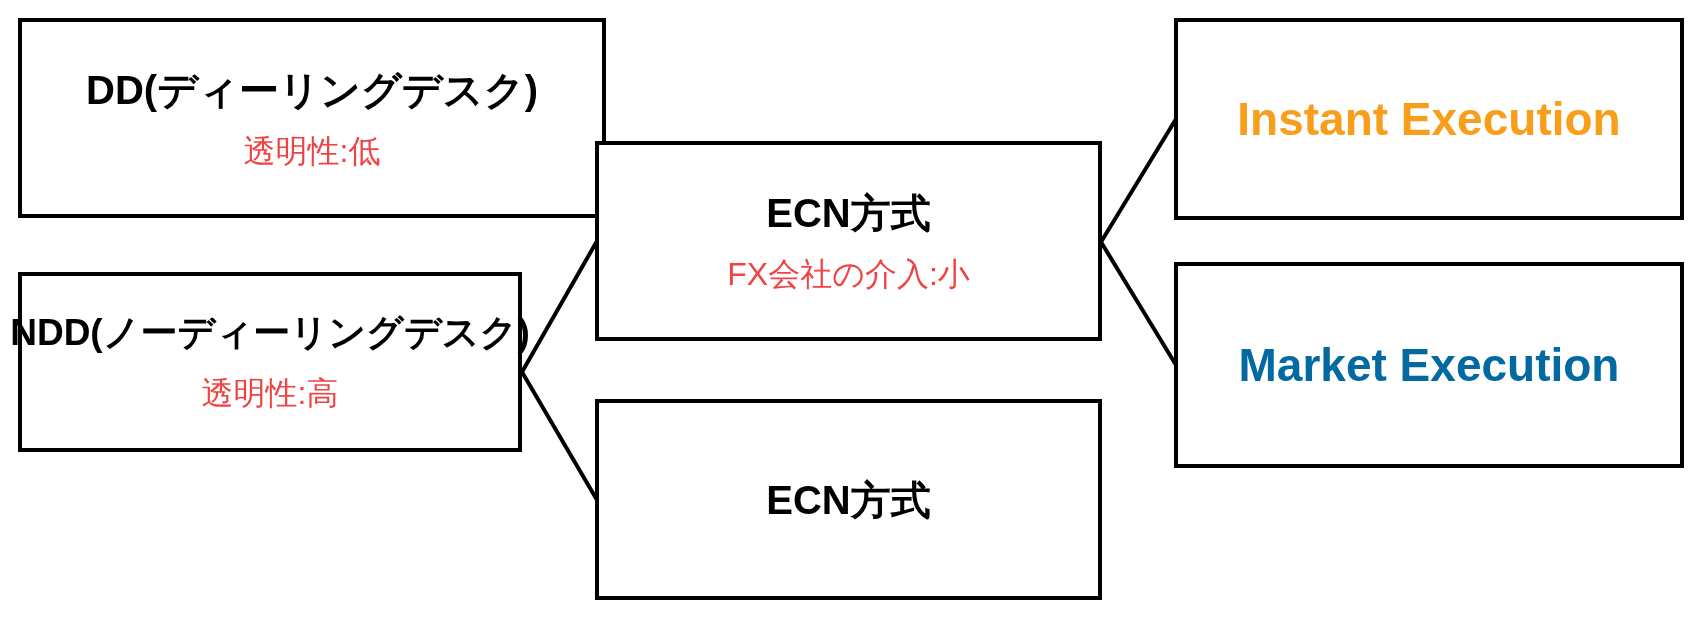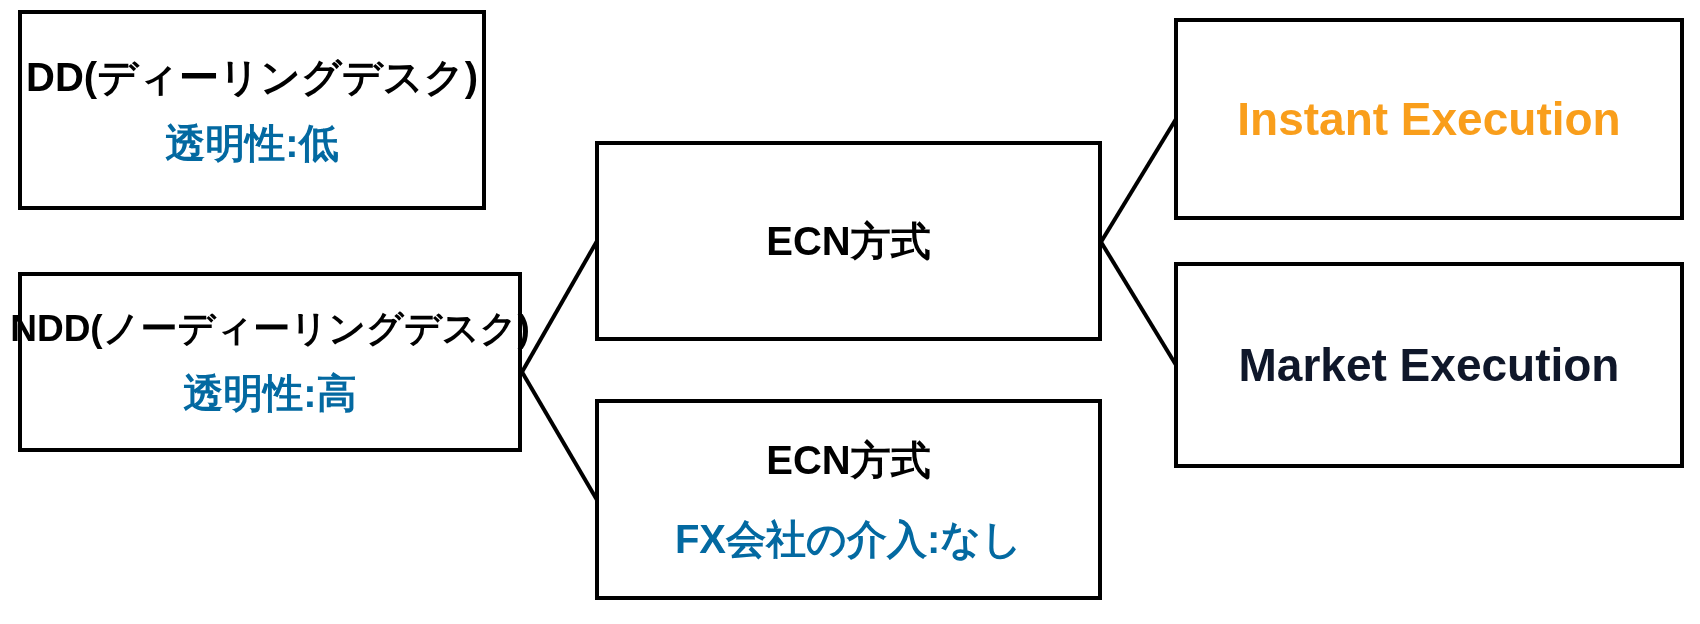--- a/index.html
+++ b/index.html
@@ -35,28 +35,28 @@
     text-align: center;
   }
   .node .title {
     font-weight: bold;
     font-size: 40px;
     line-height: 1.15;
     color: #000000;
     white-space: nowrap;
   }
   .node .subtitle {
-    font-weight: bold;
-    font-size: 40px;
+    font-weight: normal;
+    font-size: 32px;
     line-height: 1.15;
-    color: #0369a1;
+    color: #ef4444;
     white-space: nowrap;
   }
   
-  .node-dd      { left: 18px;   top: 10px;  width: 468px; height: 200px; }
+  .node-dd      { left: 18px;   top: 18px;  width: 588px; height: 200px; }
   .node-ndd     { left: 18px;   top: 272px; width: 504px; height: 180px; }
   .node-stp     { left: 595px;  top: 141px; width: 507px; height: 200px; }
   .node-ecn     { left: 595px;  top: 399px; width: 507px; height: 201px; gap: 33px; }
   .node-instant { left: 1174px; top: 18px;  width: 510px; height: 202px; }
   .node-market  { left: 1174px; top: 262px; width: 510px; height: 206px; }
 
   .node-ndd .title { font-size: 37px; }
 
   .exec-title {
     font-weight: bold;
@@ -82,28 +82,28 @@
     <div class="subtitle">透明性:低</div>
   </div>
 
   <div class="node node-ndd">
     <div class="title">NDD(ノーディーリングデスク)</div>
     <div class="subtitle">透明性:高</div>
   </div>
 
   <div class="node node-stp">
     <div class="title">ECN方式</div>
+    <div class="subtitle">FX会社の介入:小</div>
   </div>
 
   <div class="node node-ecn">
     <div class="title">ECN方式</div>
-    <div class="subtitle">FX会社の介入:なし</div>
   </div>
 
   <div class="node node-instant">
     <div class="exec-title" style="color: rgb(249, 158, 27);">Instant Execution</div>
   </div>
 
   <div class="node node-market">
-    <div class="exec-title" style="color: #0f172a;">Market Execution</div>
+    <div class="exec-title" style="color: #0369a1;">Market Execution</div>
   </div>
 
 </div>
 
 </body></html>

